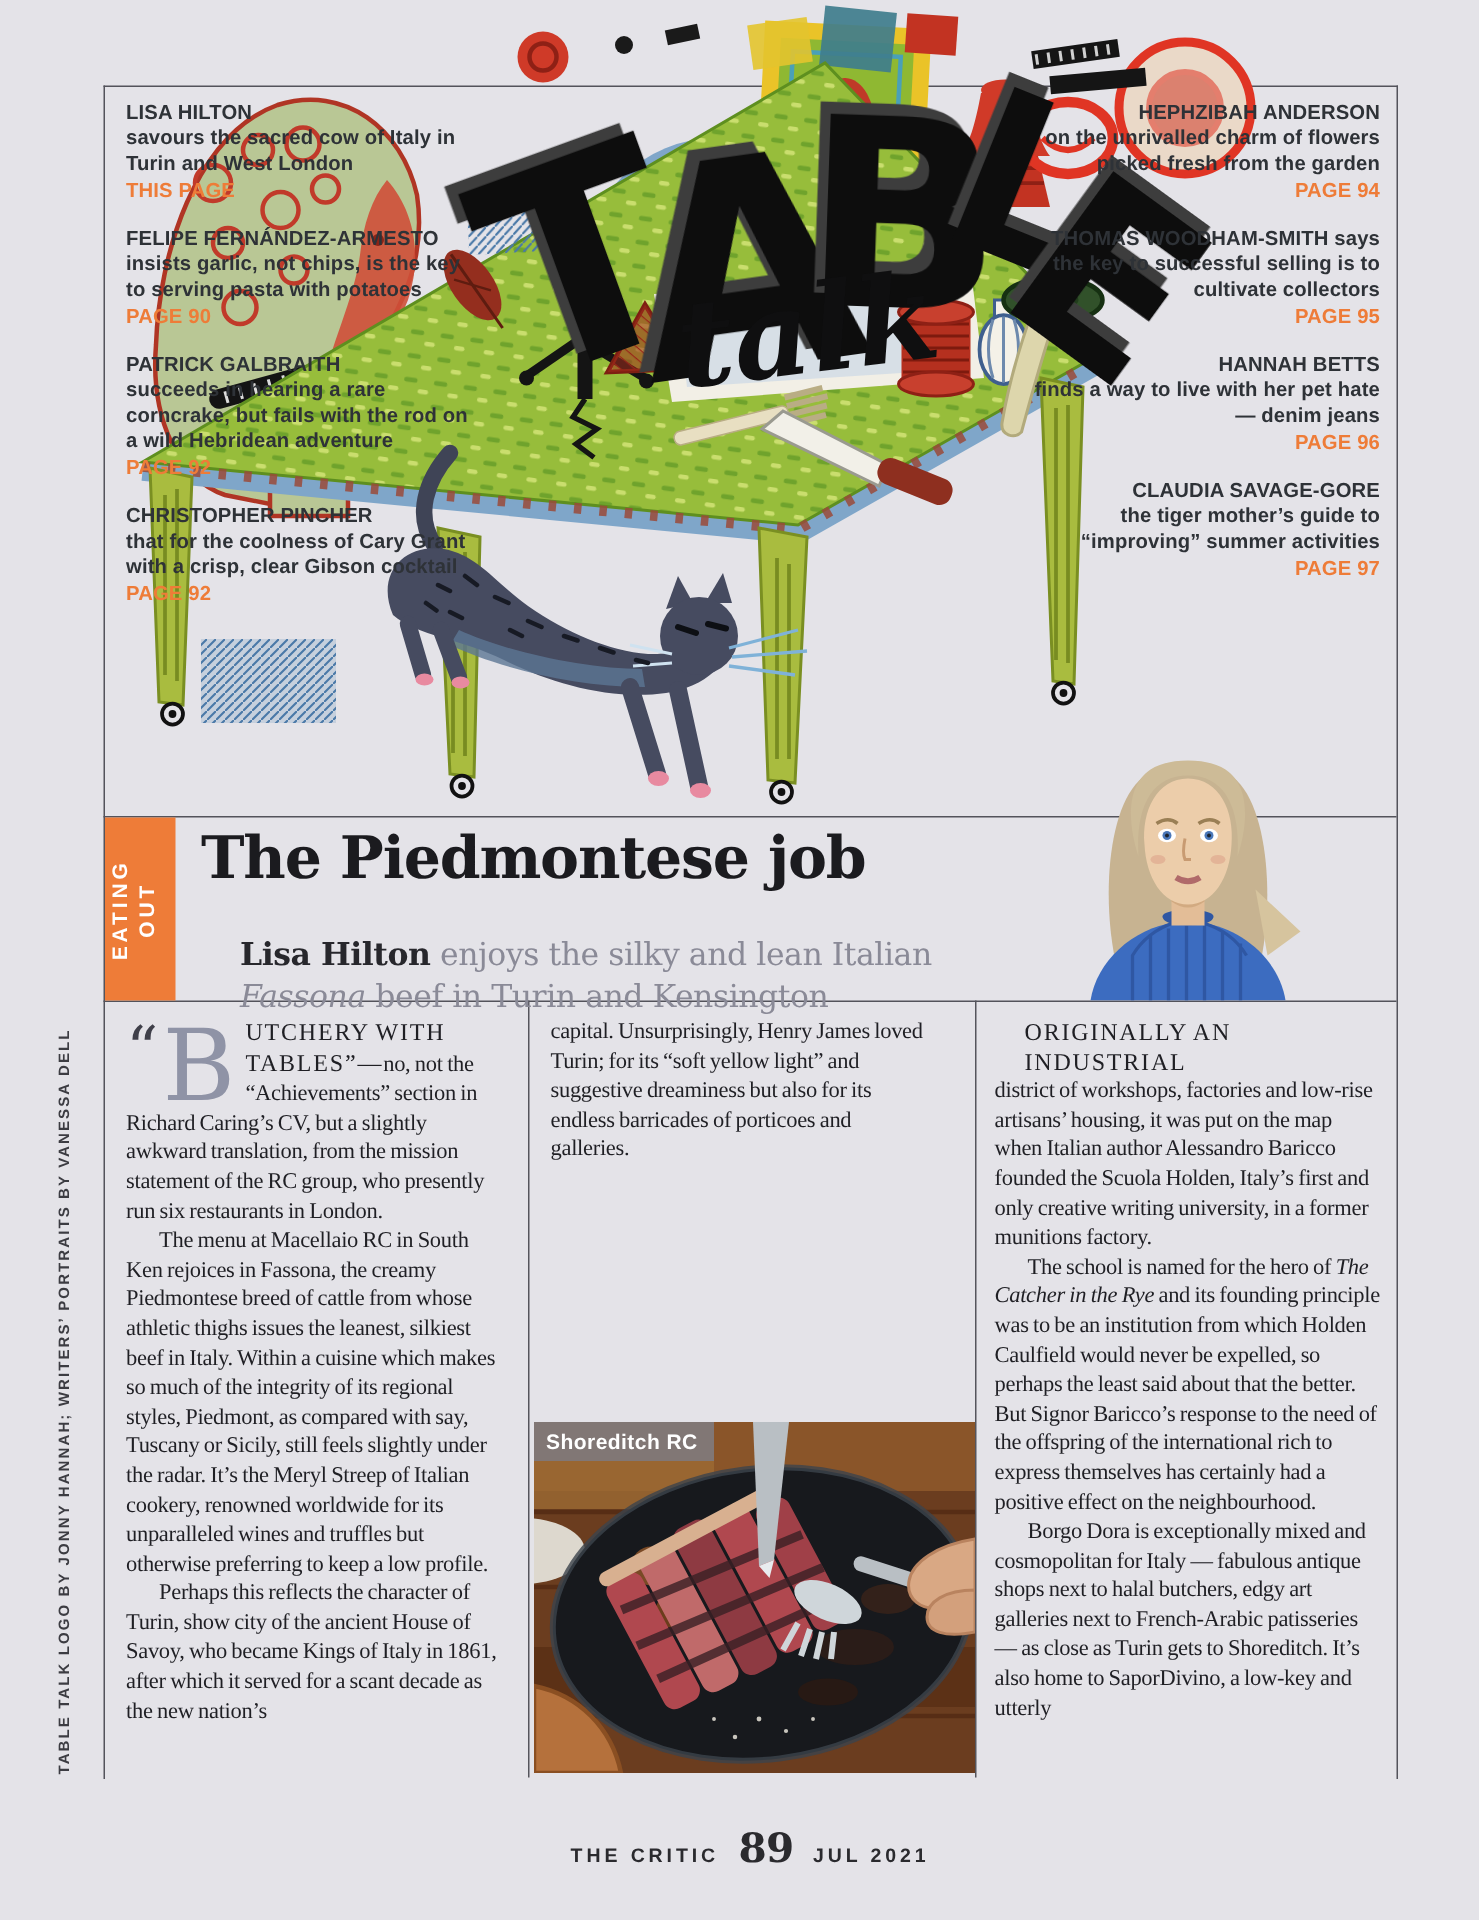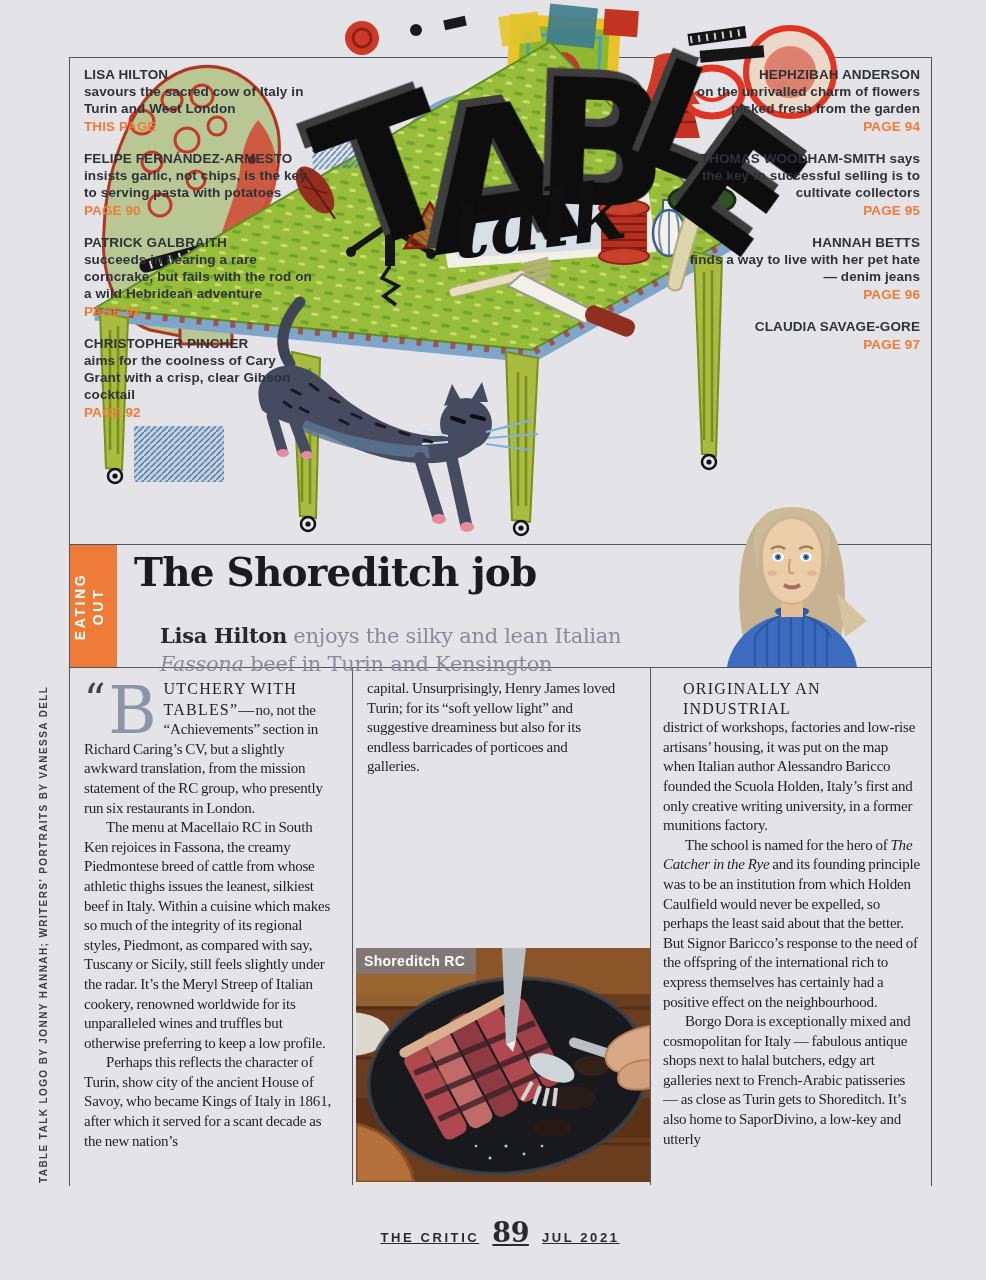--- a/index.html
+++ b/index.html
@@ -44,21 +44,21 @@
   .opener{font-size:16px;letter-spacing:1.2px;}
   .opener.blocked{display:block;text-indent:0;margin-left:20px;}
   .ital{font-style:italic;}
   
   #photo{left:356px;top:948px;width:294px;height:234px;z-index:3;}
   #photo svg{display:block;}
   #photo-label{position:absolute;left:0;top:0;background:rgba(125,122,126,.88);color:#fff;
       font:700 14px/1 "Liberation Sans",sans-serif;padding:6px 11px 6px 8px;letter-spacing:.3px;}
   
   #footer{left:69px;top:1217px;width:862px;z-index:3;display:flex;justify-content:center;
-          align-items:baseline;gap:13px;color:#2a2a2e;text-decoration:underline;}
+          align-items:baseline;gap:13px;color:#2a2a2e;}
   #footer .fmag,#footer .fdate{font:700 13px "Liberation Sans",sans-serif;letter-spacing:2.6px;}
   #footer .fnum{font:700 27px "DejaVu Serif",serif;letter-spacing:-.5px;}
   
   #credit{left:38px;top:1183px;width:450px;transform:rotate(-90deg);transform-origin:0 0;
      font:600 10px "Liberation Sans",sans-serif;letter-spacing:1.4px;color:#3c3c42;
      white-space:nowrap;z-index:3;}
   
   #illo{left:69px;top:0;width:862px;height:545px;z-index:2;pointer-events:none;}
   #portrait{left:697px;top:497px;width:190px;height:170px;z-index:4;pointer-events:none;}
   .ltr{font-family:"DejaVu Sans",sans-serif;font-weight:700;fill:#0d0d0d;text-anchor:middle;
@@ -292,51 +292,51 @@
   </div>
   <div class="contrib">
     <span class="cname runin">FELIPE FERNÁNDEZ-ARMESTO</span> <span>insists garlic, not chips, is the key to serving pasta with potatoes</span>
     <div class="cpage">PAGE 90</div>
   </div>
   <div class="contrib">
     <span class="cname">PATRICK GALBRAITH</span><span>succeeds in hearing a rare corncrake, but fails with the rod on a wild Hebridean adventure</span>
     <div class="cpage">PAGE 92</div>
   </div>
   <div class="contrib">
-    <span class="cname">CHRISTOPHER PINCHER</span><span>aims for the coolness of Cary Grant with a crisp, clear Gibson cocktail</span>
+    <span class="cname">CHRISTOPHER PINCHER</span><span>that for the coolness of Cary Grant with a crisp, clear Gibson cocktail</span>
     <div class="cpage">PAGE 92</div>
   </div>
 </div>
 
 <div class="abs contribs" id="contribs-right">
   <div class="contrib">
     <span class="cname">HEPHZIBAH ANDERSON</span><span>on the unrivalled charm of flowers picked fresh from the garden</span>
     <div class="cpage">PAGE 94</div>
   </div>
   <div class="contrib">
     <span class="cname runin">THOMAS WOODHAM-SMITH</span> <span>says the key to successful selling is to cultivate collectors</span>
     <div class="cpage">PAGE 95</div>
   </div>
   <div class="contrib">
     <span class="cname">HANNAH BETTS</span><span>finds a way to live with her pet hate — denim jeans</span>
     <div class="cpage">PAGE 96</div>
   </div>
   <div class="contrib" style="margin-top:12px;">
-    <span class="cname">CLAUDIA SAVAGE-GORE</span>
+    <span class="cname">CLAUDIA SAVAGE-GORE</span><span>the tiger mother’s guide to “improving” summer activities</span>
     <div class="cpage">PAGE 97</div>
   </div>
 </div>
 
 <div class="abs" id="tab">
   <div class="tabtxt">
     <span>EATING</span><br>
     <span>OUT</span>
   </div>
 </div>
-<div class="abs" id="title">The Shoreditch job</div>
+<div class="abs" id="title">The Piedmontese job</div>
 <div class="abs" id="byline">
   <span class="bname">Lisa Hilton</span><span> enjoys the silky and lean Italian </span><span class="bital">Fassona</span><span> beef in Turin and Kensington</span>
 </div>
 
 <svg class="abs" id="portrait" viewBox="0 0 190 170" xmlns="http://www.w3.org/2000/svg">
   <path d="M48,150 C38,110 40,50 60,26 C78,5 112,5 130,26 C150,50 152,112 142,150 Z" fill="#c7b391"></path>
   <path d="M140,96 L170,124 L148,140 Z" fill="#d6c49e"></path>
   <path d="M95,170 L30,170 C34,144 58,122 86,118 L104,118 C132,122 156,144 160,170 Z" fill="#3c6cc0"></path>
   <path d="M86,118 C74,122 64,130 58,140 L58,170 M70,126 V170 M82,122 V170 M94,120 V170 M106,120 V170 M118,124 V170 M130,132 V170 M104,118 C118,122 128,130 134,140" stroke="#2f57a3" stroke-width="2.2" fill="none"></path>
   <path d="M78,114 C78,108 112,108 112,114 C112,122 78,122 78,114 Z" fill="#2f57a3"></path>

